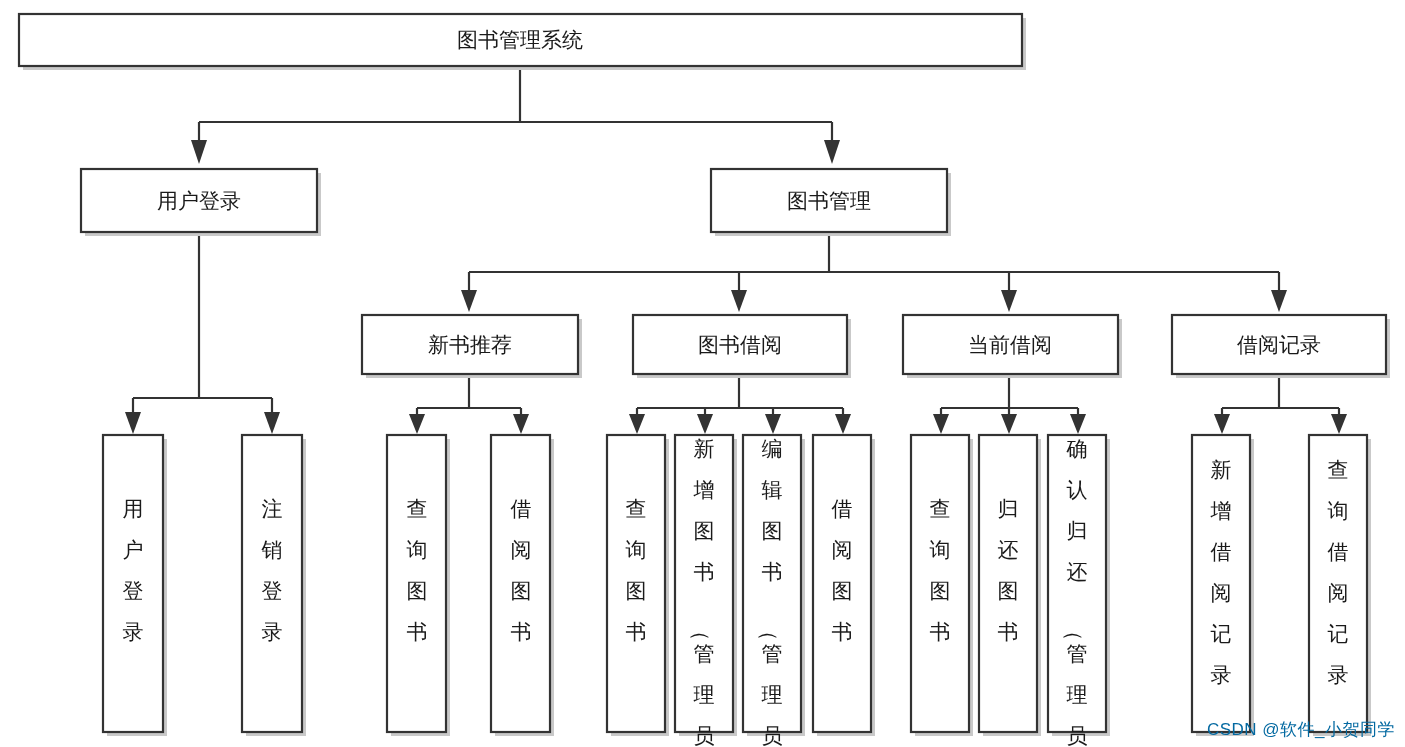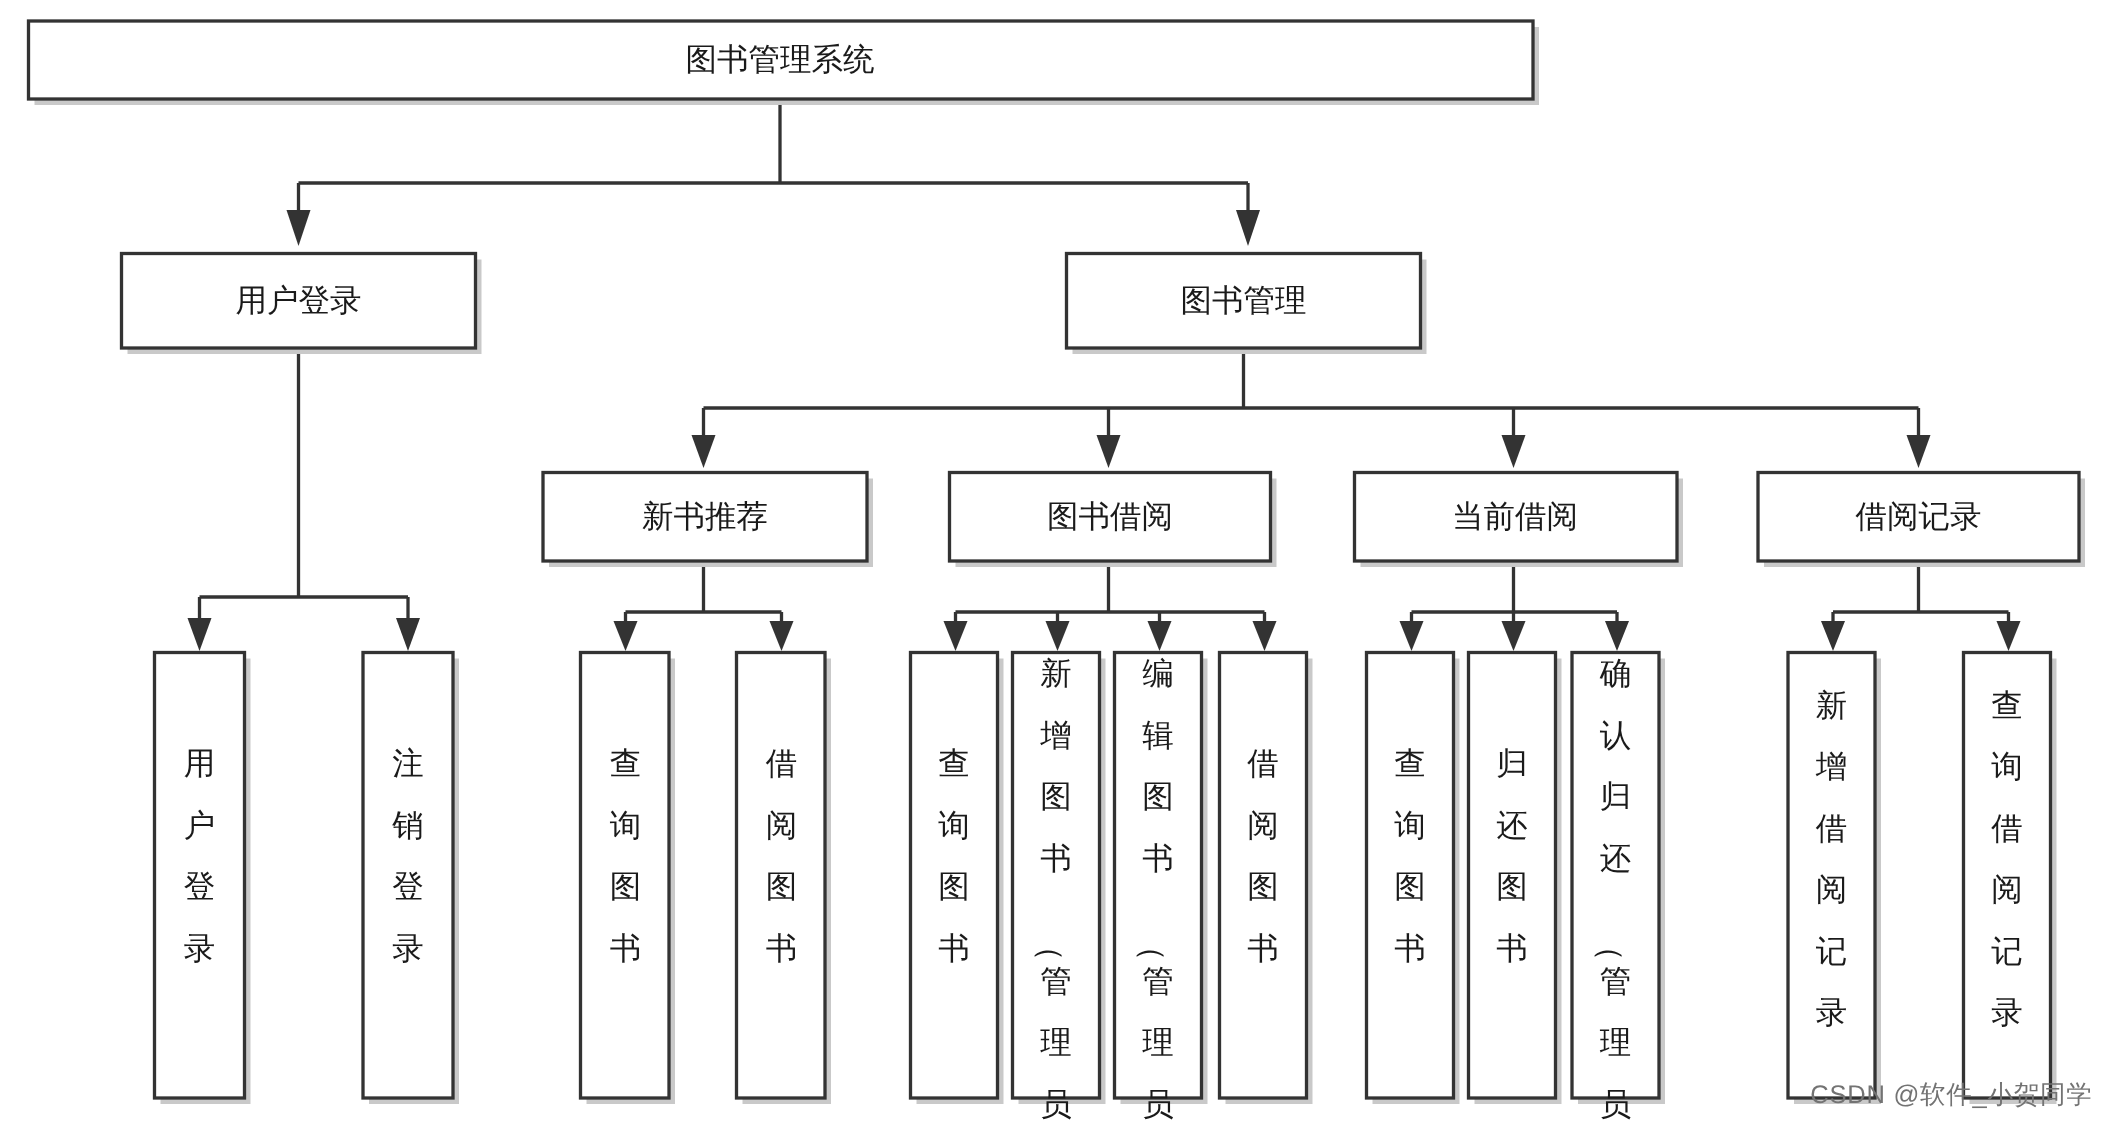--- a/index.html
+++ b/index.html
@@ -52,21 +52,21 @@
     fill: #1a1a1a;
     font-size: 21px;
     text-anchor: middle;
   }
   .watermark {
     position: absolute;
     right: 10px;
     bottom: 6px;
     font-family: "Liberation Sans", "DejaVu Sans", sans-serif;
     font-size: 17px;
-    color: #737373;
+    color: #0369a1;
     letter-spacing: 0.5px;
     white-space: nowrap;
     user-select: none;
   }
 </style>
 </head>
 <body>
 
 <div id="chart-root">
 <svg width="1405" height="747" viewBox="0 0 1405 747" xmlns="http://www.w3.org/2000/svg">

